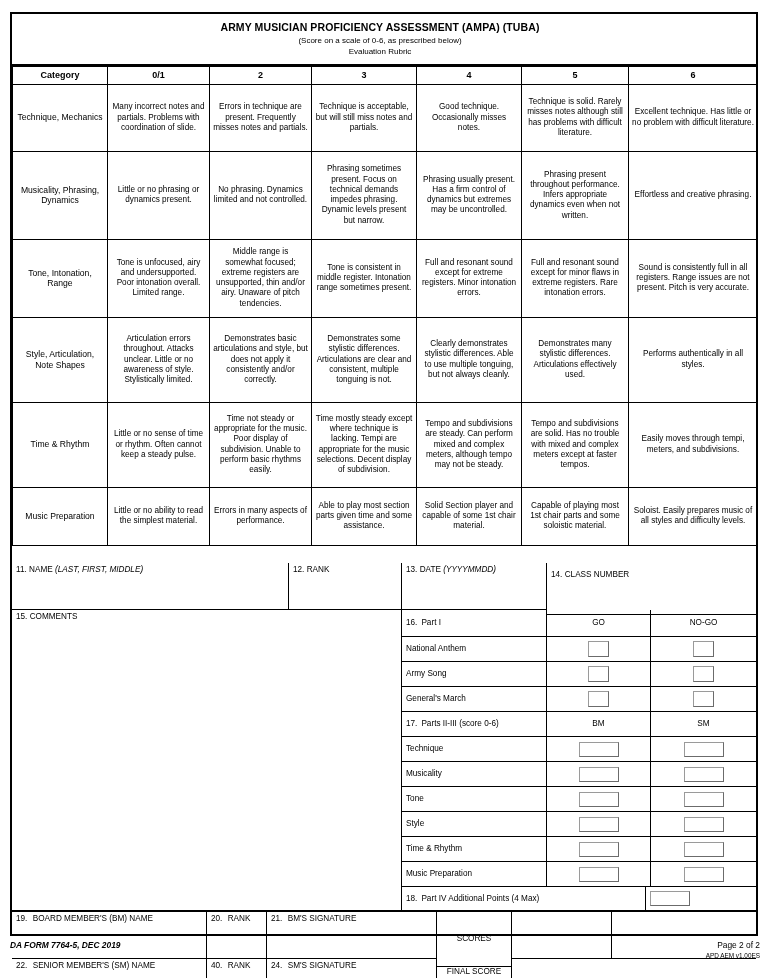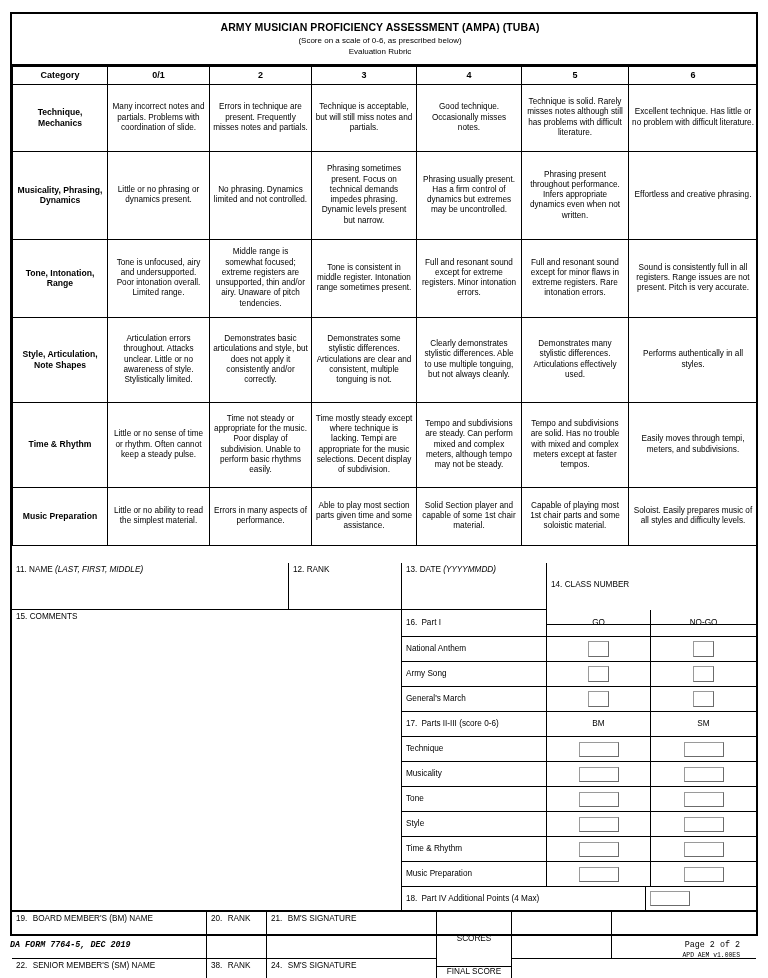--- a/index.html
+++ b/index.html
@@ -57,21 +57,21 @@
     padding: 3px 3px;
   }
   table.rubric thead th {
     border-bottom: 1px solid #000;
     font-size: 9px;
     font-weight: bold;
     padding: 3px 2px;
     height: 18px;
   }
   table.rubric td.cat {
-    font-weight: bold;
+    font-weight: normal;
     font-size: 8.6px;
     line-height: 1.22;
   }
   table.rubric td.desc {
     font-size: 8.2px;
     line-height: 1.25;
   }
   .col-cat   { width: 95px; }
   .col-score { width: 102px; }
   .col-3     { width: 105px; }
@@ -117,24 +117,23 @@
     border: 1px solid #6b6b6b;
     border-top-color: #9a9a9a;
     border-left-color: #9a9a9a;
     background: #fff;
     display: inline-block;
   }
 
   
   .footer {
     position: absolute;
-    left: 10px; right: 28px;
+    left: 10px; right: 8px;
     top: 940px;
     height: 34px;
-    font-family: Liberation Mono, monospace;
   }
   .footer .form-id {
     position: absolute; left: 0; top: 0;
     font-size: 8.4px; font-weight: bold; font-style: italic;
   }
   .footer .page-no {
     position: absolute; right: 0; top: 0;
     font-size: 8.4px; text-align: right; margin-left: 13px;
   }
   .footer .apd {
@@ -247,21 +246,21 @@
       <div></div>
     </div>
 
     <div class="cell" style="left:390px; top:0; width:145px; height:47px;">
       <span class="lbl">13.</span>
       <span class="lbl">DATE</span>
       <i class="lbl">(YYYYMMDD)</i>
       <div></div>
     </div>
 
-    <div class="cell nb-r" style="left:535px; top:15px; width:209px; height:47px;">
+    <div class="cell nb-r" style="left:535px; top:5px; width:209px; height:47px;">
       <span class="lbl">14.</span>
       <span class="lbl">CLASS NUMBER</span>
       <div></div>
     </div>
 
     <div class="cell" style="left:0; top:47px; width:390px; height:301px;">
       <span class="lbl">15.</span>
       <span class="lbl">COMMENTS</span>
       <div></div>
     </div>
@@ -498,21 +497,21 @@
         </div>
     </div>
     <div class="cell ctr nb-r" style="left:600px; top:373px; width:144px; height:23px;">
     </div>
 
     <div class="cell nb-b" style="left:0; top:396px; width:195px; height:25px;">
       <span class="lbl">22.</span>
       <span class="lbl" style="margin-left:3px">SENIOR MEMBER'S (SM) NAME</span>
     </div>
     <div class="cell nb-b" style="left:195px; top:396px; width:60px; height:25px;">
-      <span class="lbl">38.</span>
+      <span class="lbl">40.</span>
       <span class="lbl" style="margin-left:3px">RANK</span>
     </div>
     <div class="cell nb-b" style="left:255px; top:396px; width:170px; height:25px;">
       <span class="lbl">24.</span>
       <span class="lbl" style="margin-left:3px">SM'S SIGNATURE</span>
     </div>
     <div class="cell ctr nb-b" style="left:425px; top:396px; width:75px; height:25px;">
       <div class="mid">
           <span>FINAL SCORE</span>
         </div>

